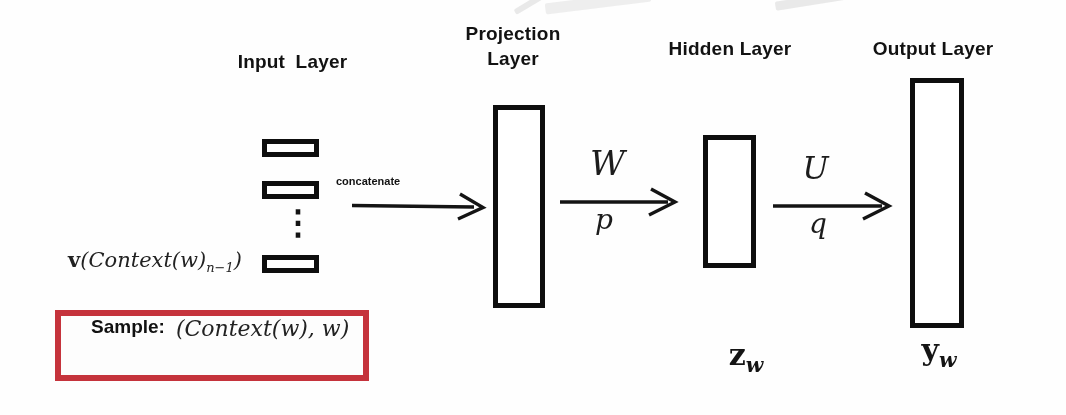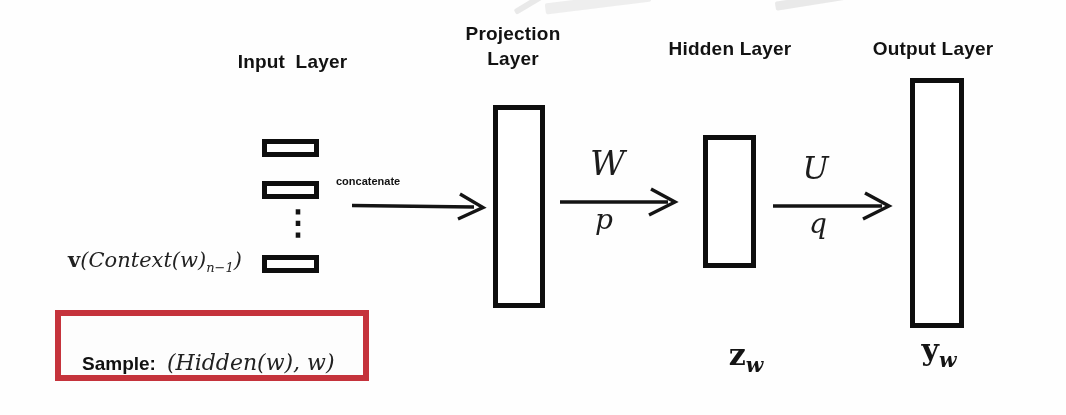--- a/index.html
+++ b/index.html
@@ -42,21 +42,21 @@
   .lab-U{left:793px;top:150px;width:45px;font-size:31px;}
   .lab-q{left:797px;top:207px;width:42px;font-size:28px;}
   
   .nlabel{position:absolute;width:70px;text-align:center;font-family:"DejaVu Serif",serif;
     font-weight:bold;font-size:30px;color:#141414;white-space:nowrap;}
   .nlabel sub{font-weight:bold;font-style:italic;font-size:0.68em;}
   .nl-x{left:495px;top:334px;} .nl-z{left:711px;top:337px;} .nl-y{left:904px;top:332px;}
   
   .sample{position:absolute;left:55px;top:310px;width:314px;height:71px;box-sizing:border-box;
     border:6px solid var(--sample-red,#c5333c);background:#fdfdfd;
-    display:flex;align-items:flex-end;padding-left:21px;gap:11px;white-space:nowrap;}
+    display:flex;align-items:flex-start;padding-left:30px;gap:11px;white-space:nowrap;}
   .sample-label{font-size:19px;font-weight:bold;color:#111;}
   .sample-expr{font-size:22px;color:#222;}
   
   .arrows{position:absolute;left:0;top:0;width:1066px;height:415px;pointer-events:none;}
   .arrows path{stroke:#141414;stroke-width:3.4;fill:none;}
 </style>
 </head>
 <body>
 
 <div class="canvas">
@@ -111,16 +111,16 @@
 
   <div class="nlabel nl-z">
     <span>z</span><sub>w</sub>
   </div>
   <div class="nlabel nl-y">
     <span>y</span><sub>w</sub>
   </div>
 
   <div class="sample" style="border-color: rgb(197, 51, 60);">
     <span class="sample-label">Sample:</span>
-    <span class="sample-expr math">(Hidden(w), w)</span>
+    <span class="sample-expr math">(Context(w), w)</span>
   </div>
 
 </div>
 
 </body></html>

